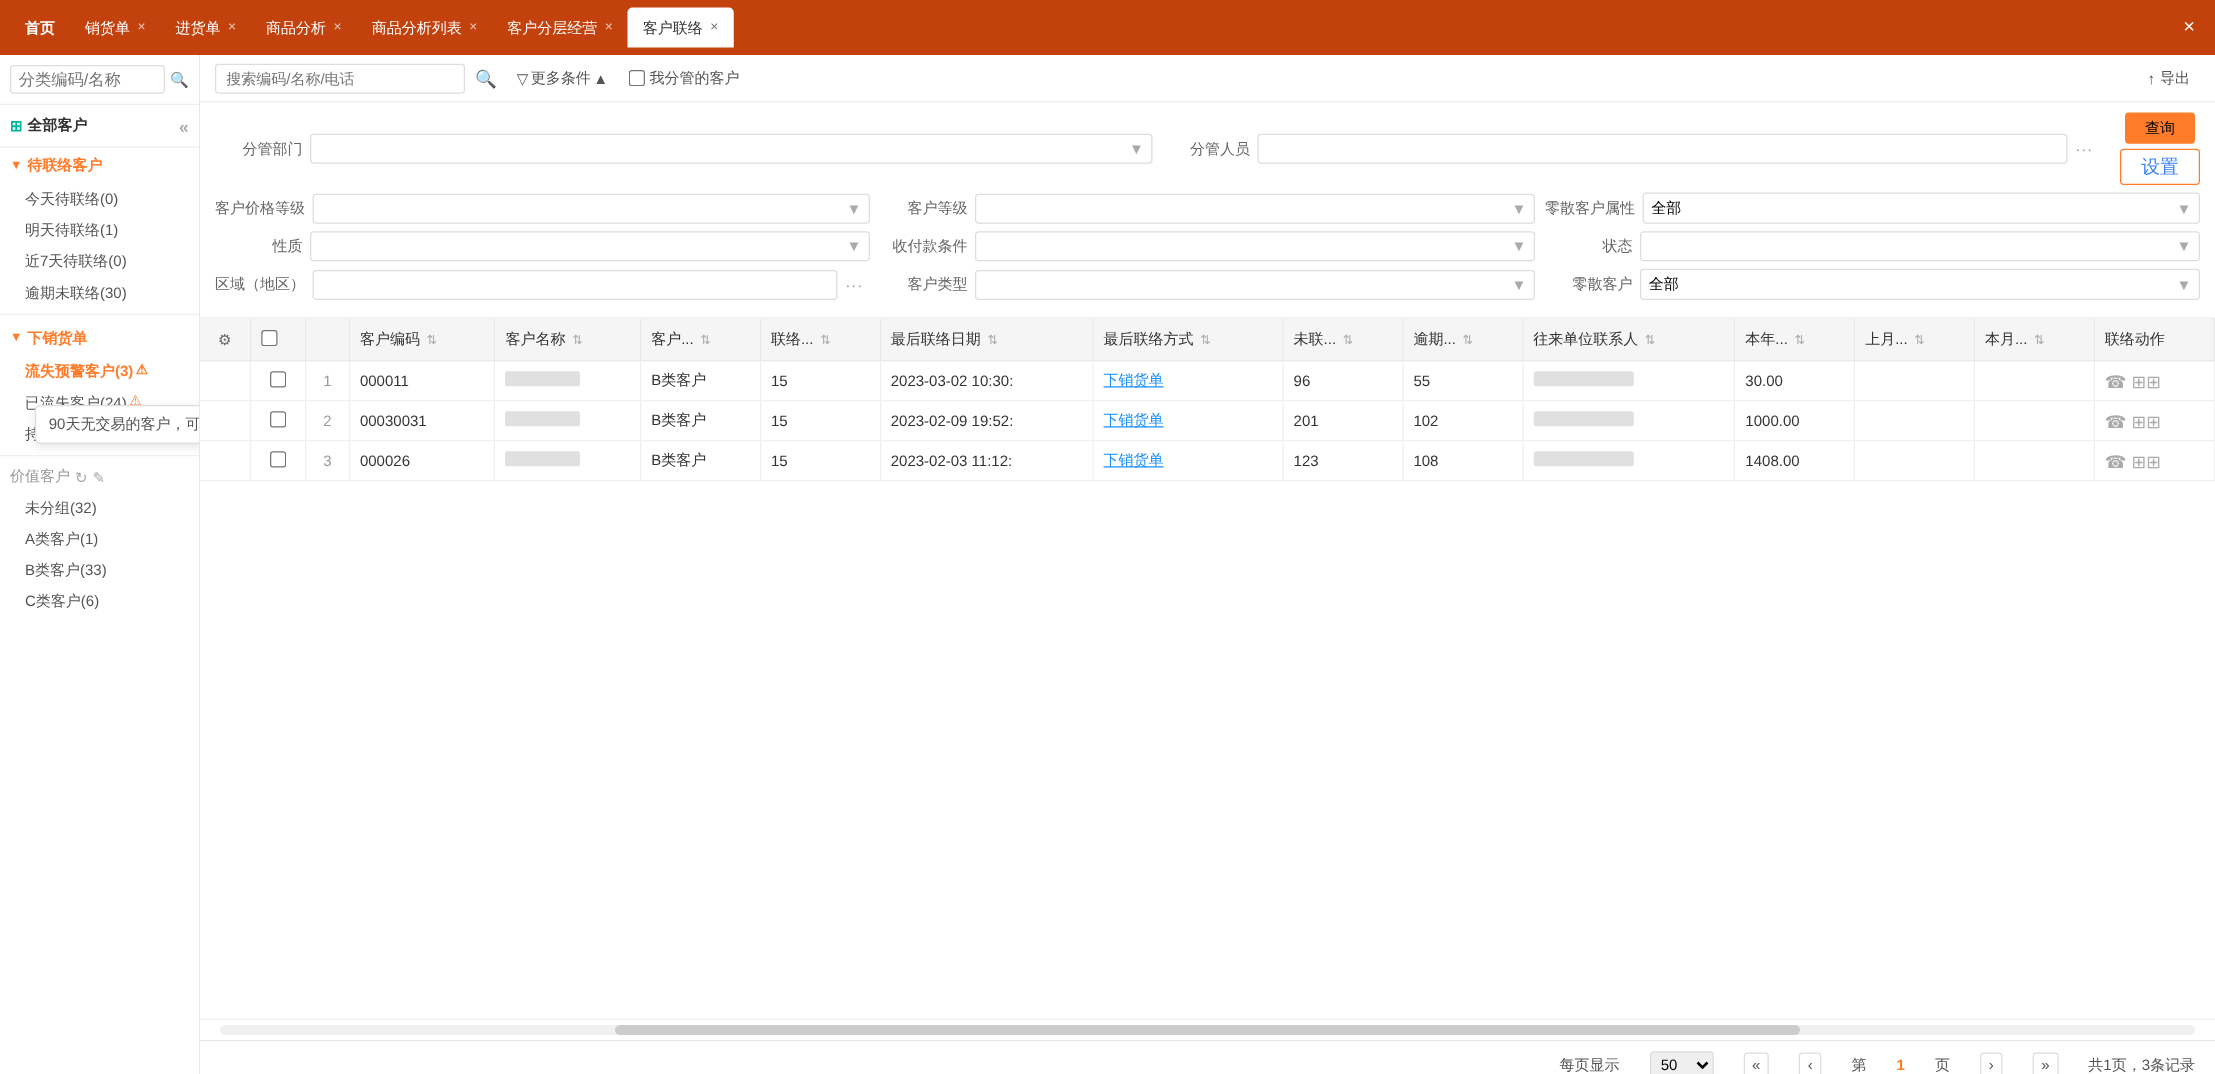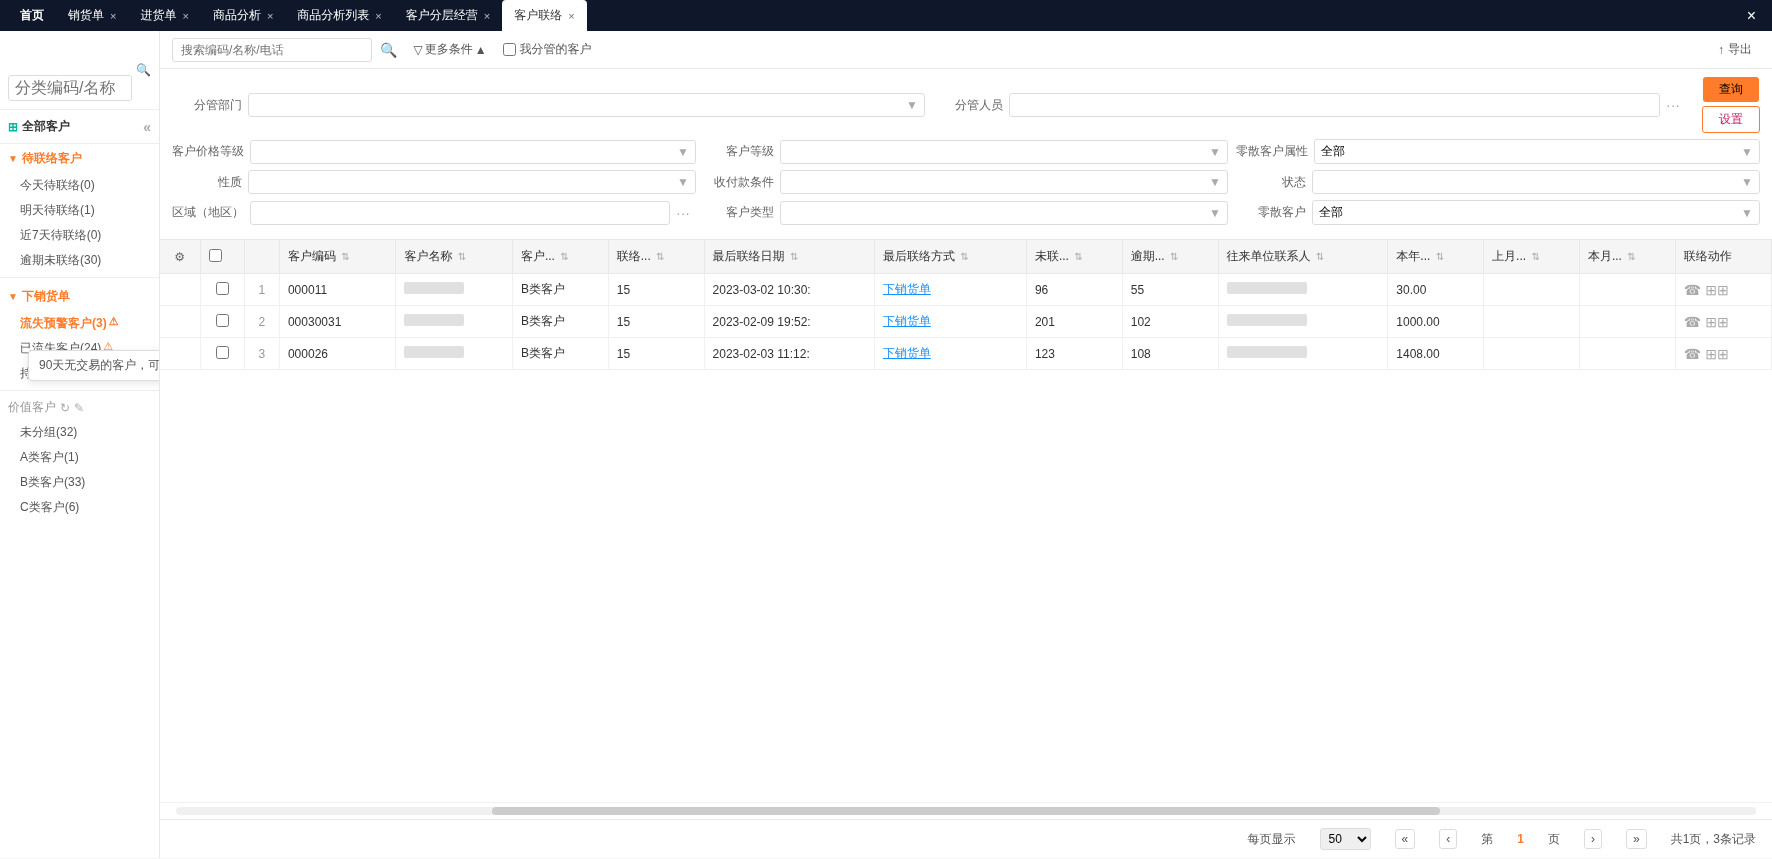--- a/index.html
+++ b/index.html
@@ -1,21 +1,21 @@
 <!DOCTYPE html>
 <html><head>
   <meta charset="utf-8">
   <style>
     * { box-sizing: border-box; margin: 0; padding: 0; font-family: 'Microsoft YaHei', Arial, sans-serif; font-size: 12px; }
     body { background: #f5f5f5; overflow: hidden; }
 
     
     .top-nav {
-      background: #0f172a;
-      height: 31px;
+      background: #c2410c;
+      height: 44px;
       display: flex;
       align-items: center;
       padding: 0 8px;
       color: #fff;
     }
     .nav-tab {
       display: flex;
       align-items: center;
       height: 32px;
       padding: 0 12px;
@@ -64,22 +64,21 @@
       align-items: center;
       padding: 8px;
       border-bottom: 1px solid #eee;
     }
     .sidebar-search input {
       border: 1px solid #ddd;
       border-radius: 3px;
       padding: 3px 6px;
       width: 100%;
       outline: none;
-      font-size: 16px;
-      margin-top: 36px;
+      font-size: 13px;
     }
     .sidebar-search .search-icon {
       margin-left: 4px;
       color: #aaa;
       cursor: pointer;
     }
     .sidebar-header {
       display: flex;
       align-items: center;
       padding: 8px 8px;
@@ -278,26 +277,26 @@
       background: #ff7c2a;
       color: #000000;
       border: none;
       border-radius: 3px;
       padding: 4px 16px;
       cursor: pointer;
       font-size: 12px;
     }
     .settings-btn {
       background: #fff;
-      color: #be185d;
+      color: #3b82f6;
       border: 1px solid #ff7c2a;
       border-radius: 3px;
       padding: 4px 16px;
       cursor: pointer;
-      font-size: 12px;
+      font-size: 15px;
     }
 
     
     .table-container {
       flex: 1;
       overflow: auto;
       background: #fff;
     }
     table {
       width: 100%;

